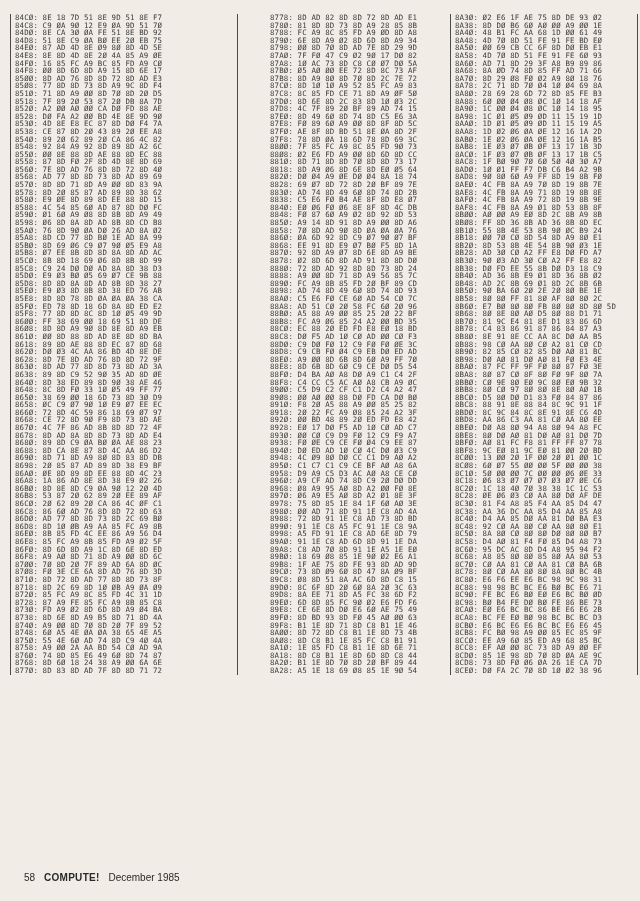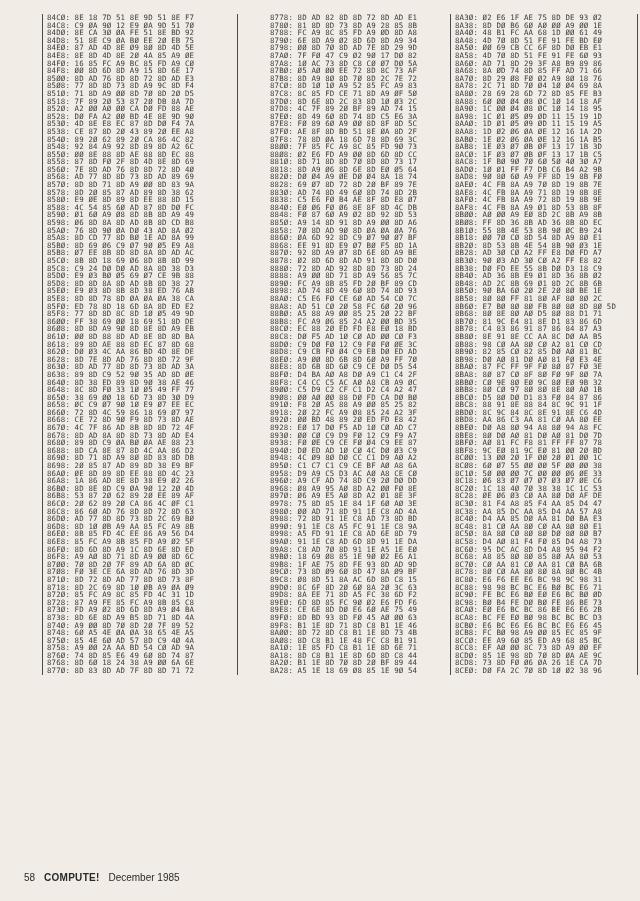--- a/index.html
+++ b/index.html
@@ -1,18 +1,18 @@
 <!DOCTYPE html>
 <html><head>
 <meta charset="utf-8">
 <style>
   html,body{margin:0;padding:0;}
   body{width:640px;height:901px;background:#f1ede6;position:relative;overflow:hidden;}
   .col{position:absolute;top:14px;width:206px;border-left:1.5px solid #4a4a4a;padding-left:4px;}
-  .col.c1{left:42px;}
+  .col.c1{left:10px;}
   .col.c2{left:237px;padding-left:32px;}
   .col.c3{left:450px;border-right:1.5px solid #4a4a4a;width:182px;}
   .row{font-family:"DejaVu Sans Mono",monospace;font-size:7.4px;line-height:7.6px;height:7.6px;white-space:pre;color:#3a3a3a;letter-spacing:0.15px;}
   .footer{position:absolute;left:24px;top:872px;font-family:"Liberation Sans",sans-serif;font-size:10px;color:#2a2a2a;text-align:center;}
   .footer .pg{margin-right:6px;}
   .footer .mag{font-weight:bold;letter-spacing:0.3px;margin-right:6px;}
 </style>
 </head>
 <body>
 
@@ -38,21 +38,21 @@
     <div class="row">855Ø: ØØ 8E 88 8D AE 88 8D EC 88</div>
     <div class="row">8558: 87 8D FØ 2F 8D 4D 8E 8D 69</div>
     <div class="row">856Ø: 7E 8D AD 76 8D 8D 72 8D 4Ø</div>
     <div class="row">8568: AD 77 8D 8D 73 8D AD 89 69</div>
     <div class="row">857Ø: 8D 8D 71 8D A9 ØØ 8D 83 9A</div>
     <div class="row">8578: 8D 2Ø 85 87 AD 89 8D 38 62</div>
     <div class="row">858Ø: E9 ØE 8D 89 8D EE 88 8D 15</div>
     <div class="row">8588: 4C 54 85 6Ø AD 87 8D DØ FC</div>
     <div class="row">859Ø: Ø1 6Ø A9 Ø8 8D 8B 8D A9 49</div>
     <div class="row">8598: Ø6 8D 8A 8D AD 8B 8D CD B8</div>
-    <div class="row">85AØ: 76 8D 9Ø ØA DØ 43 AD 8A Ø2</div>
+    <div class="row">85AØ: 76 8D 9Ø ØA DØ 26 AD 8A Ø2</div>
     <div class="row">85A8: 8D CD 77 8D BØ 1E AD 8A 99</div>
     <div class="row">85BØ: 8D 69 Ø6 C9 Ø7 9Ø Ø5 E9 A8</div>
     <div class="row">85B8: Ø7 EE 8B 8D 8D 8A 8D AD AC</div>
     <div class="row">85CØ: 8B 8D 18 69 Ø6 8D 8B 8D 99</div>
     <div class="row">85C8: C9 24 DØ DØ AD 8A 8D 38 D3</div>
     <div class="row">85DØ: E9 Ø3 BØ Ø5 69 Ø7 CE 9B 88</div>
     <div class="row">85D8: 8D 8D 8A 8D AD 8B 8D 38 27</div>
     <div class="row">85EØ: E9 Ø3 8D 8B 8D 38 ED 76 AB</div>
     <div class="row">85E8: 8D 8D 78 8D ØA ØA ØA 38 CA</div>
     <div class="row">85FØ: ED 78 8D 18 6D 8A 8D ED E2</div>
@@ -92,21 +92,21 @@
     <div class="row">87ØØ: 7Ø 8D 2Ø 7F 89 AD 6A 8D ØC</div>
     <div class="row">87Ø8: FØ 3E CE 6A 8D AD 76 8D 3D</div>
     <div class="row">871Ø: 8D 72 8D AD 77 8D 8D 73 8F</div>
     <div class="row">8718: 8D 2C 69 8D 1Ø ØB A9 ØA Ø9</div>
     <div class="row">872Ø: 85 FC A9 8C 85 FD 4C 31 1D</div>
     <div class="row">8728: 87 A9 FE 85 FC A9 8B 85 C8</div>
     <div class="row">873Ø: FD A9 Ø2 8D 6D 8D A9 Ø4 BA</div>
     <div class="row">8738: 8D 6E 8D A9 B5 8D 71 8D 4A</div>
     <div class="row">874Ø: A9 ØØ 8D 7Ø 8D 2Ø 7F 89 52</div>
     <div class="row">8748: 6Ø A5 4E ØA ØA 38 65 4E A5</div>
-    <div class="row">875Ø: 85 4E 6Ø AD 57 8D C9 4Ø 4A</div>
+    <div class="row">875Ø: 55 4E 6Ø AD 74 8D C9 4Ø 4A</div>
     <div class="row">8758: A9 ØØ 2A AA BD 54 CØ AD 9A</div>
     <div class="row">876Ø: 74 8D 85 E6 49 6Ø 8D 74 87</div>
     <div class="row">8768: 8D 6Ø 18 24 38 A9 ØØ 6A 6E</div>
     <div class="row">877Ø: 8D 83 8D AD 7F 8D 8D 71 72</div>
   </div>
 <div class="col c2" id="col1">
     <div class="row">8778: 8D AD 82 8D 8D 72 8D AD E1</div>
     <div class="row">878Ø: 81 8D 8D 73 8D A9 28 85 8B</div>
     <div class="row">8788: FC A9 8C 85 FD A9 ØD 8D A8</div>
     <div class="row">879Ø: 6E 8D A9 Ø2 8D 6D 8D A9 34</div>
@@ -181,21 +181,21 @@
     <div class="row">89B8: 1F AE 75 8D FE 93 8D AD 9D</div>
     <div class="row">89CØ: 73 8D Ø9 6Ø 8D 47 8A Ø9 BF</div>
     <div class="row">89C8: Ø8 8D 51 8A AC 6D 8D C8 15</div>
     <div class="row">89DØ: 8C 6F 8D 2Ø 6Ø 8A 2Ø 3C 63</div>
     <div class="row">89D8: 8A EE 71 8D A5 FC 38 6D F2</div>
     <div class="row">89EØ: 6D 8D 85 FC 9Ø Ø2 E6 FD F6</div>
     <div class="row">89E8: CE 6E 8D DØ E6 6Ø AE 75 49</div>
     <div class="row">89FØ: 8D BD 93 8D FØ 45 AØ ØØ 63</div>
     <div class="row">89F8: B1 1E 8D 71 8D C8 B1 1E 46</div>
     <div class="row">8AØØ: 8D 72 8D C8 B1 1E 8D 73 4B</div>
-    <div class="row">8AØ8: 8D C8 B1 1E 48 FC C8 B1 91</div>
+    <div class="row">8AØ8: 8D C8 B1 1E 85 FC C8 B1 91</div>
     <div class="row">8A1Ø: 1E 85 FD C8 B1 1E 8D 6E 71</div>
     <div class="row">8A18: 8D C8 B1 1E 8D 6D 8D C8 44</div>
     <div class="row">8A2Ø: B1 1E 8D 7Ø 8D 2Ø BF 89 44</div>
     <div class="row">8A28: A5 1E 18 69 Ø8 85 1E 9Ø 54</div>
   </div>
 <div class="col c3" id="col2">
     <div class="row">8A3Ø: Ø2 E6 1F AE 75 8D DE 93 Ø2</div>
     <div class="row">8A38: 8D DØ B6 6Ø AØ ØØ A9 ØØ 1E</div>
     <div class="row">8A4Ø: 48 B1 FC AA 68 1D ØØ 61 49</div>
     <div class="row">8A48: 4D 7Ø 8D 51 FE 91 FE BD EØ</div>
@@ -253,23 +253,23 @@
     <div class="row">8BE8: 8Ø DØ AØ 81 DØ AØ 81 DØ 7D</div>
     <div class="row">8BFØ: AØ 81 FC F8 81 FF FF 87 78</div>
     <div class="row">8BF8: 9C EØ 81 9C EØ 81 ØØ 2Ø BD</div>
     <div class="row">8CØØ: 13 ØØ 2Ø 1F ØØ 2Ø Ø1 ØØ 1C</div>
     <div class="row">8CØ8: 6Ø Ø7 55 ØØ ØØ 5F ØØ ØØ 38</div>
     <div class="row">8C1Ø: 5Ø ØØ ØØ 7C ØØ ØØ Ø6 ØE 33</div>
     <div class="row">8C18: Ø6 83 Ø7 Ø7 Ø7 Ø3 Ø7 ØE C6</div>
     <div class="row">8C2Ø: 1C 18 4Ø 7Ø 38 38 1C 1C 53</div>
     <div class="row">8C28: ØE Ø6 Ø3 CØ AA 8Ø DØ AF DE</div>
     <div class="row">8C3Ø: 81 F4 A8 85 F4 AA 85 D4 47</div>
-    <div class="row">8C38: AA 85 DC AA 85 D4 AA 57 A8</div>
+    <div class="row">8C38: AA 36 DC AA 85 D4 AA 85 A8</div>
     <div class="row">8C4Ø: D4 AA 85 DØ AA 81 DØ BA E3</div>
-    <div class="row">8C48: 81 CØ AA 8Ø CØ AA 8Ø 8Ø E1</div>
+    <div class="row">8C48: 92 CØ AA 8Ø CØ AA 8Ø 8Ø E1</div>
     <div class="row">8C5Ø: 8A 8Ø CØ 8Ø 8Ø DØ 8Ø 8Ø B7</div>
     <div class="row">8C58: D4 AØ 81 F4 FØ 85 D4 A8 73</div>
     <div class="row">8C6Ø: 95 DC AC 8D D4 A8 95 94 F2</div>
     <div class="row">8C68: A8 85 8Ø 8Ø 85 8Ø AA 8Ø 53</div>
     <div class="row">8C7Ø: CØ AA 81 CØ AA 81 CØ BA 6B</div>
     <div class="row">8C78: 8Ø CØ AA 8Ø 8Ø 8A 8Ø BC 4B</div>
     <div class="row">8C8Ø: E6 F6 EE E6 BC 98 9C 98 31</div>
     <div class="row">8C88: 98 98 BC BC E6 BØ BC E6 71</div>
     <div class="row">8C9Ø: FE BC E6 BØ EØ E6 BC BØ ØD</div>
     <div class="row">8C98: BØ B4 FE DØ BØ FE 86 BE 73</div>

